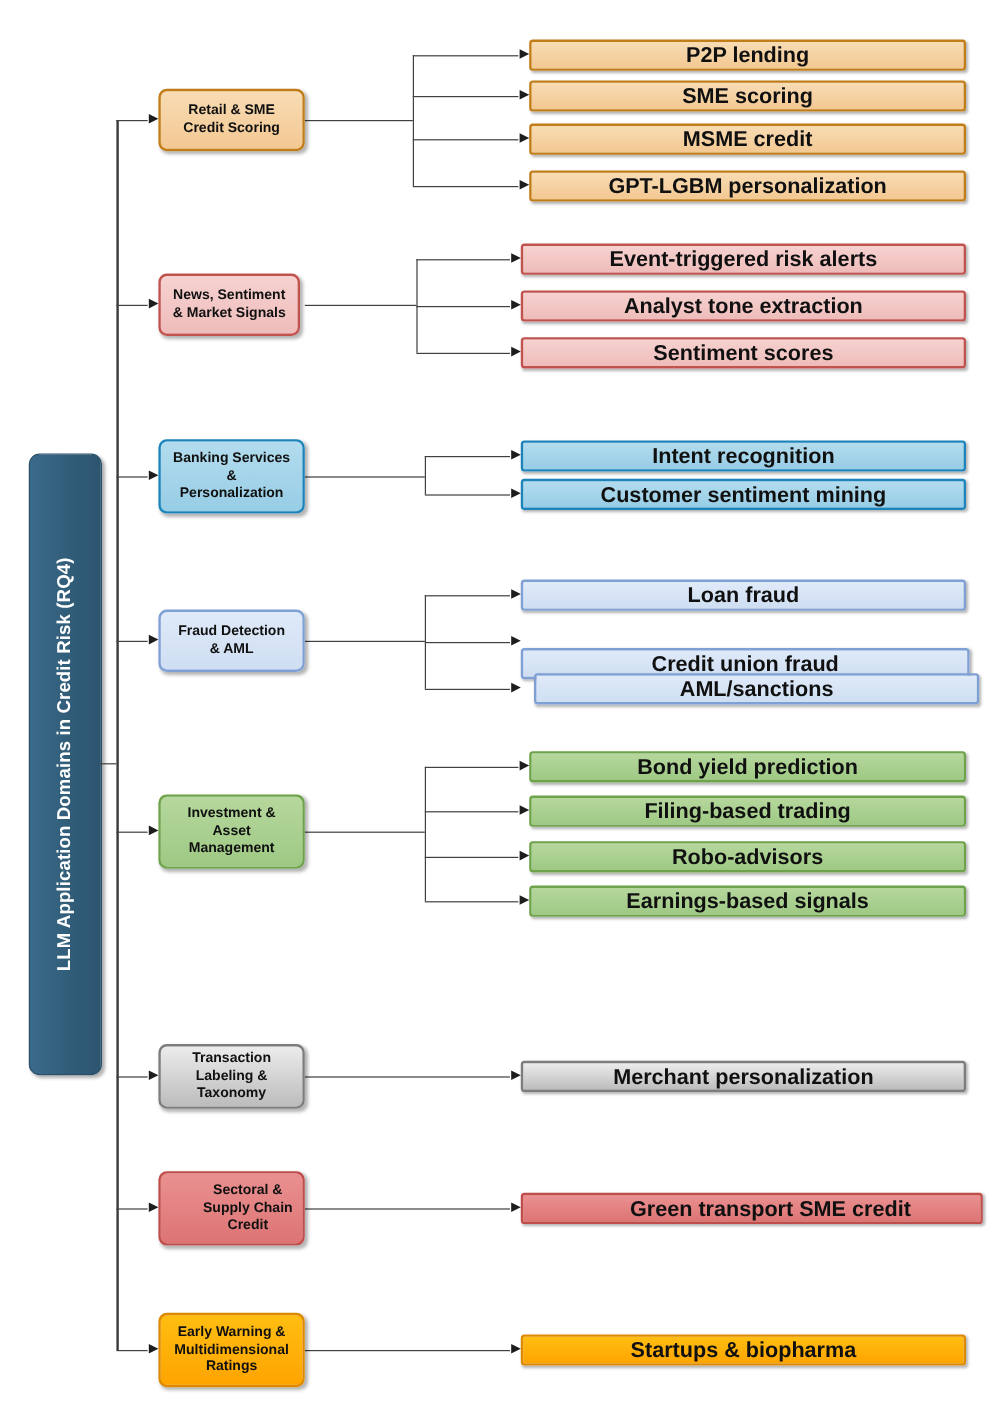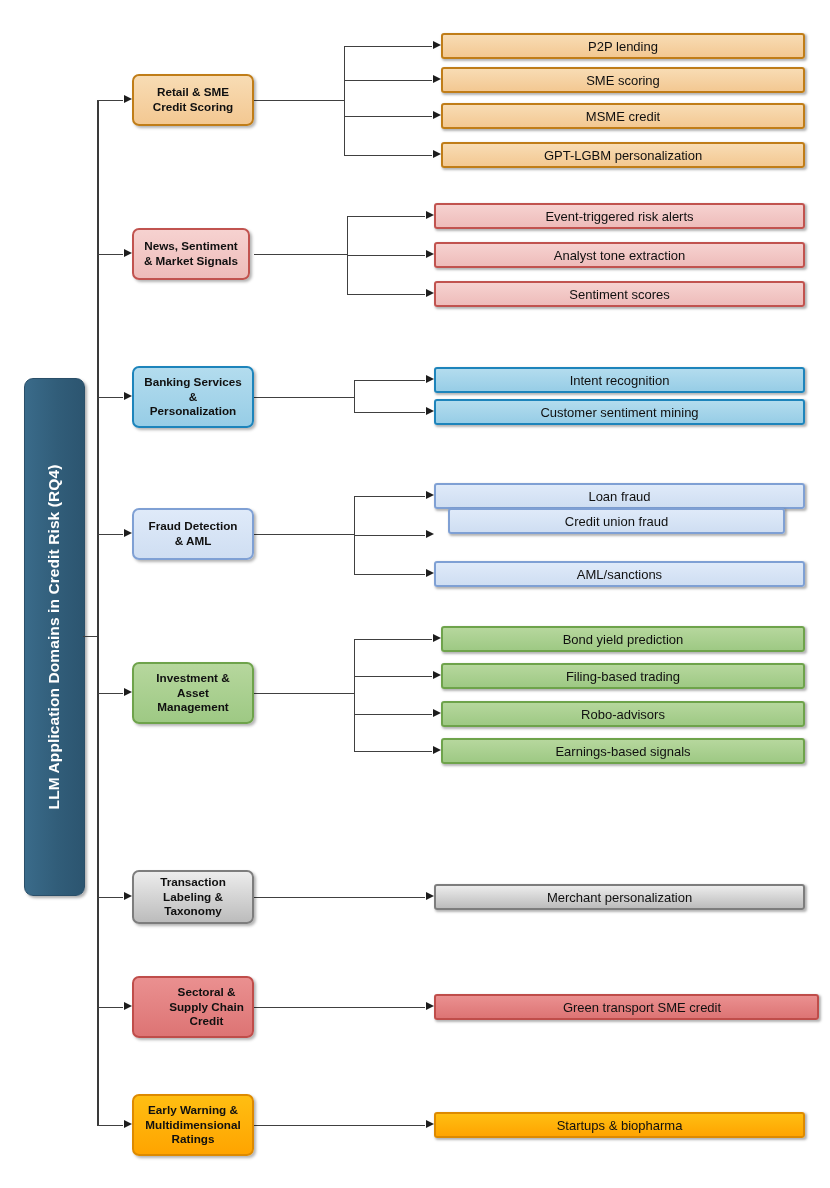--- a/index.html
+++ b/index.html
@@ -86,22 +86,22 @@
   
   .leaf-box {
     position: absolute;
     box-sizing: border-box;
     height: 26px;
     border-radius: 3px;
     display: flex;
     align-items: center;
     justify-content: center;
     text-align: center;
-    font-size: 13px;
-    font-weight: normal;
+    font-size: 18px;
+    font-weight: bold;
     color: #101010;
     box-shadow: 1.5px 1.5px 2.5px rgba(0,0,0,0.30);
     border-width: 2.2px;
     border-style: solid;
   }
   
   .pal-orange      { background: linear-gradient(180deg,#f8dcb4,#f3c892); border-color:#c07d18; }
   .pal-pink        { background: linear-gradient(180deg,#f6d2d0,#eebcba); border-color:#c1534f; }
   .pal-blue        { background: linear-gradient(180deg,#b3dcee,#97cde6); border-color:#1d84bb; }
   .pal-lightblue   { background: linear-gradient(180deg,#dfeaf9,#cfdef2); border-color:#7fa0d4; }
@@ -236,24 +236,24 @@
       </div>
       <div class="cat-box pal-lightblue" style="left: 132px; top: 508px; width: 122px; height: 52px;">
         <span>
           <span style="display:block">Fraud Detection</span>
           <span style="display:block">&amp; AML</span>
         </span>
       </div>
       <div class="leaf-box pal-lightblue" style="left: 434px; top: 483px; width: 371px;">
         <span>Loan fraud</span>
       </div>
-      <div class="leaf-box pal-lightblue" style="left: 434px; top: 508px; width: 337px; margin-left: 14px;">
+      <div class="leaf-box pal-lightblue" style="left: 434px; top: 540px; width: 374px;">
         <span>Credit union fraud</span>
       </div>
-      <div class="leaf-box pal-lightblue" style="left: 434px; top: 561px; width: 371px;">
+      <div class="leaf-box pal-lightblue" style="left: 445px; top: 561px; width: 371px;">
         <span>AML/sanctions</span>
       </div>
       <div class="cat-box pal-green" style="left: 132px; top: 662px; width: 122px; height: 62px;">
         <span>
           <span style="display:block">Investment &amp;</span>
           <span style="display:block">Asset</span>
           <span style="display:block">Management</span>
         </span>
       </div>
       <div class="leaf-box pal-green" style="left: 441px; top: 626px; width: 364px; align-items: center;">

